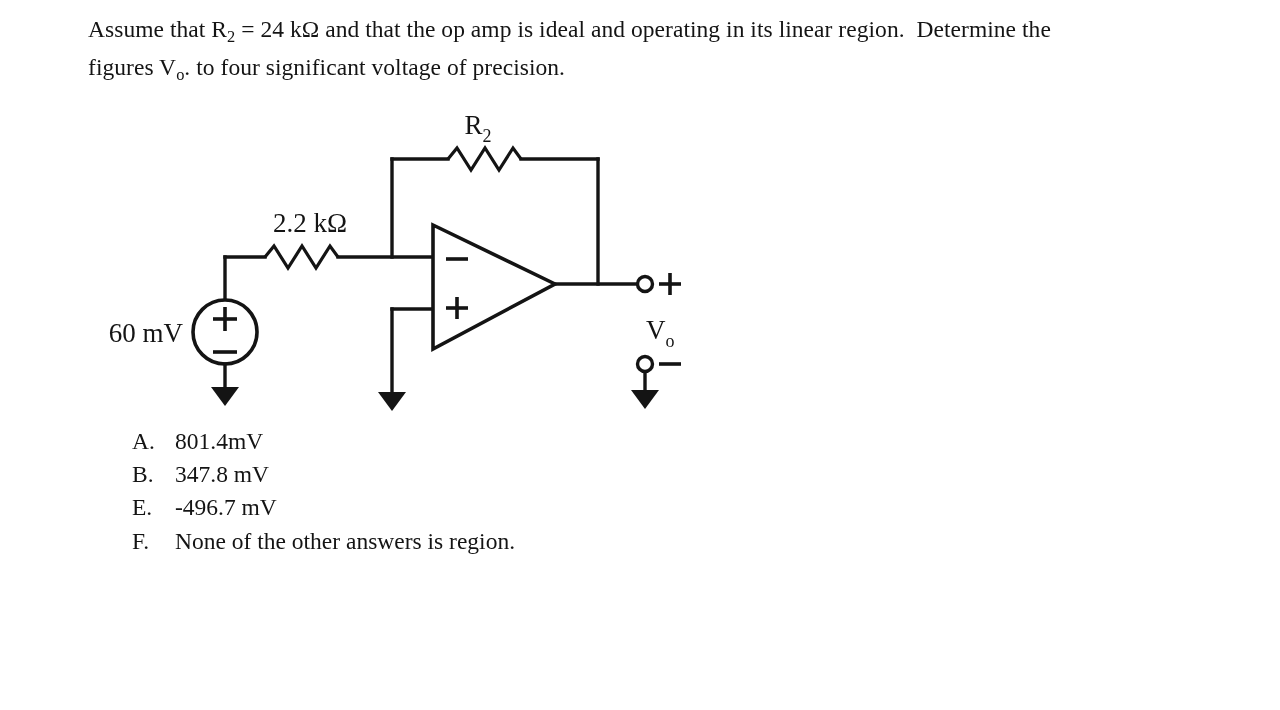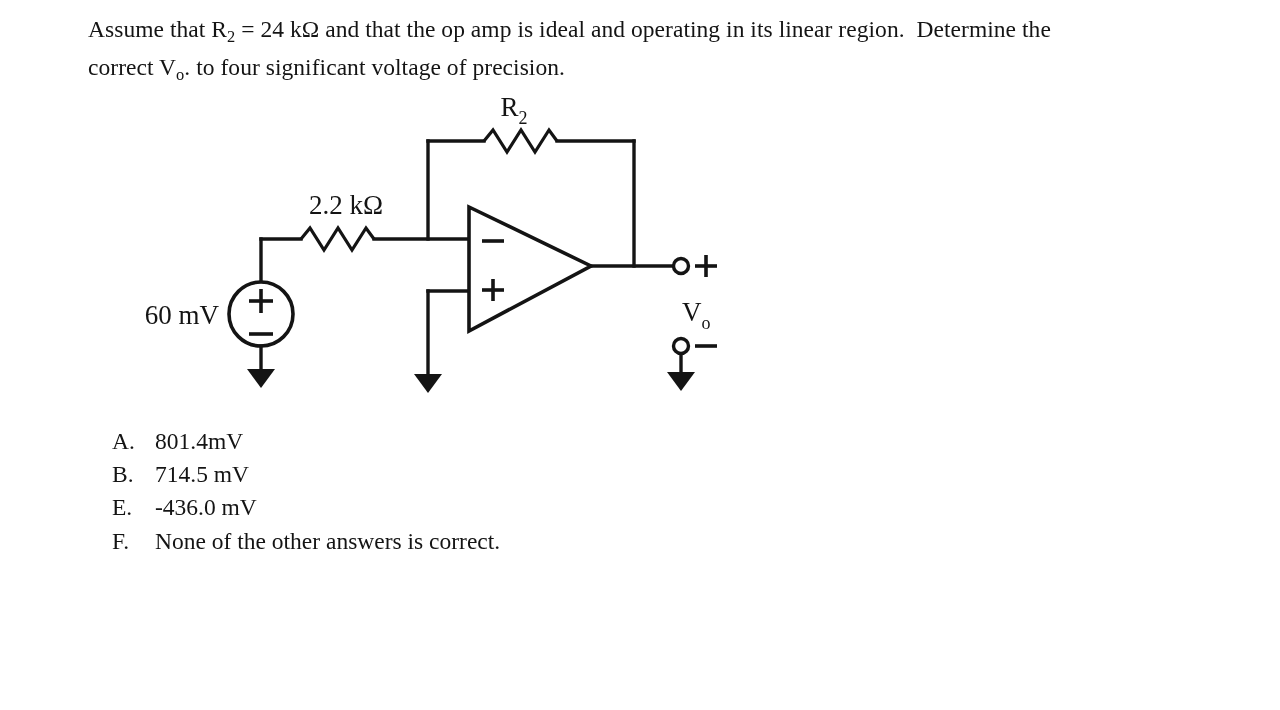--- a/index.html
+++ b/index.html
@@ -35,24 +35,23 @@
   .sub {
     font-size: 0.70em;
     vertical-align: -0.28em;
     letter-spacing: 0;
   }
 
   
   #circuit-diagram {
     position: absolute;
     left: 0;
-    top: 86px;
+    top: 104px;
     width: 760px;
     height: 320px;
-    margin-left: 36px;
   }
   #circuit-svg {
     display: block;
   }
   .cl {            
     stroke: #141414;
     stroke-width: 3.4;
     fill: none;
     stroke-linecap: square;
   }
@@ -94,40 +93,40 @@
   }
   .pm-sign {
     stroke: #141414;
     stroke-width: 3.6;
     stroke-linecap: butt;
   }
 
   
   #answer-choices {
     position: absolute;
-    left: 112px;
+    left: 132px;
     top: 425px;
     font-size: 23.5px;
     line-height: 33.2px;
   }
   #answer-choices .choice {
     display: block;
     white-space: pre;
   }
   #answer-choices .choice .letter {
     display: inline-block;
     width: 43px;
   }
 </style>
 </head>
 <body>
 
 <div id="problem-statement">
   <span class="ln"><span>Assume that R</span><span class="sub">2</span><span> = 24 kΩ and that the op amp is ideal and operating in its linear region.  Determine the</span></span>
-  <span class="ln"><span>correct V</span><span class="sub">o</span><span>. to four significant voltage of precision.</span></span>
+  <span class="ln"><span>figures V</span><span class="sub">o</span><span>. to four significant voltage of precision.</span></span>
 </div>
 
 <div id="circuit-diagram">
   <svg id="circuit-svg" width="760" height="320" viewBox="0 0 760 320">
 
     <g>
 
       <path class="cl" d="M 392,55 L 392,153"></path>
 
       <path class="cl" d="M 392,55 L 448,55"></path>
@@ -203,16 +202,16 @@
       <line class="pm-sign" x1="659" y1="260" x2="681" y2="260"></line>
       <path class="cl" d="M 645,268 L 645,288"></path>
       <polygon class="gnd-arrow" points="631,286 659,286 645,305"></polygon>
     </g>
 
   </svg>
 </div>
 
 <div id="answer-choices">
   <span class="choice"><span class="letter">A.</span><span>801.4mV</span></span>
-  <span class="choice"><span class="letter">B.</span><span>714.5 mV</span></span>
-  <span class="choice"><span class="letter">E.</span><span>-436.0 mV</span></span>
-  <span class="choice"><span class="letter">F.</span><span>None of the other answers is correct.</span></span>
+  <span class="choice"><span class="letter">B.</span><span>347.8 mV</span></span>
+  <span class="choice"><span class="letter">E.</span><span>-496.7 mV</span></span>
+  <span class="choice"><span class="letter">F.</span><span>None of the other answers is region.</span></span>
 </div>
 
 </body></html>

